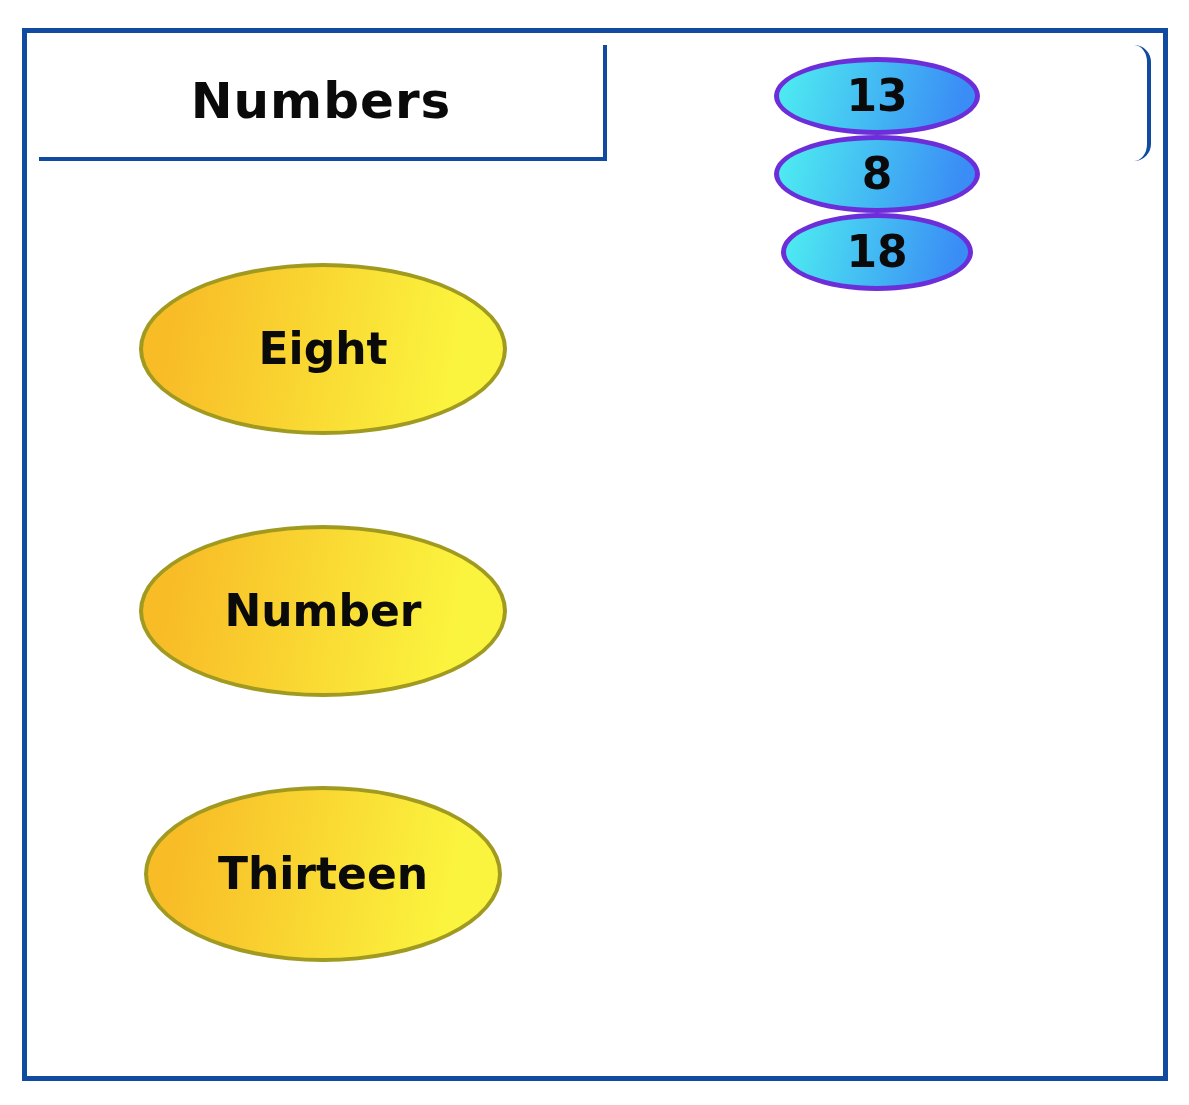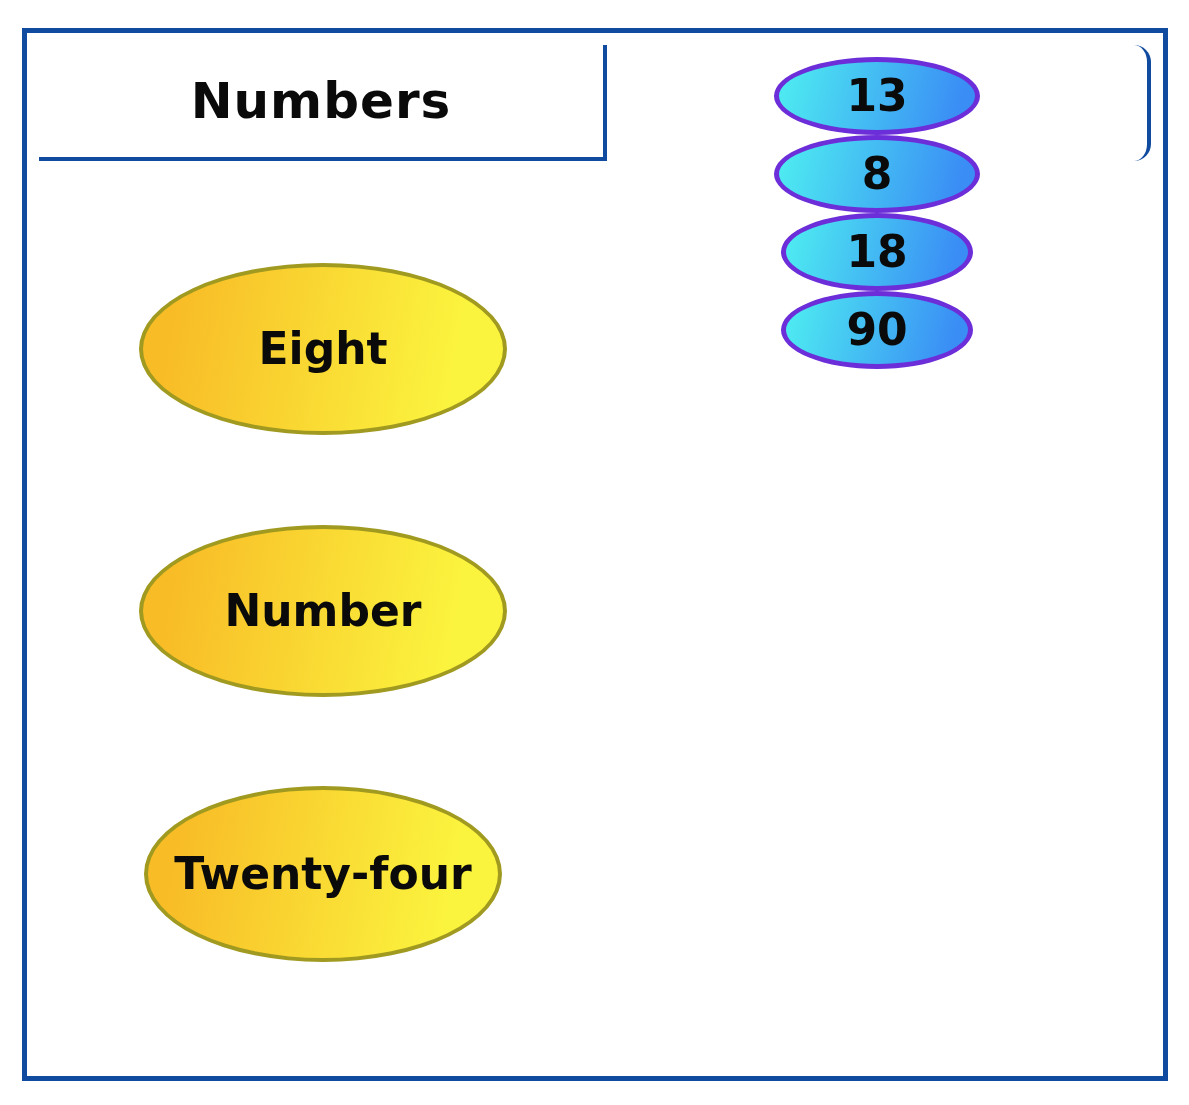--- a/index.html
+++ b/index.html
@@ -80,22 +80,21 @@
 
 <div class="worksheet">
 
   <div class="header-cell left">Numbers</div>
 
 
   <div class="body-cell left">
     <div class="ellipse number">13</div>
     <div class="ellipse number">8</div>
     <div class="ellipse number">18</div>
-    <div class="ellipse number">90</div>
   </div>
 
   <div class="body-cell right">
     <div class="ellipse name">Eight</div>
     <div class="ellipse name">Number</div>
-    <div class="ellipse name">Twenty-four</div>
+    <div class="ellipse name">Thirteen</div>
   </div>
 
 </div>
 
 </body></html>

